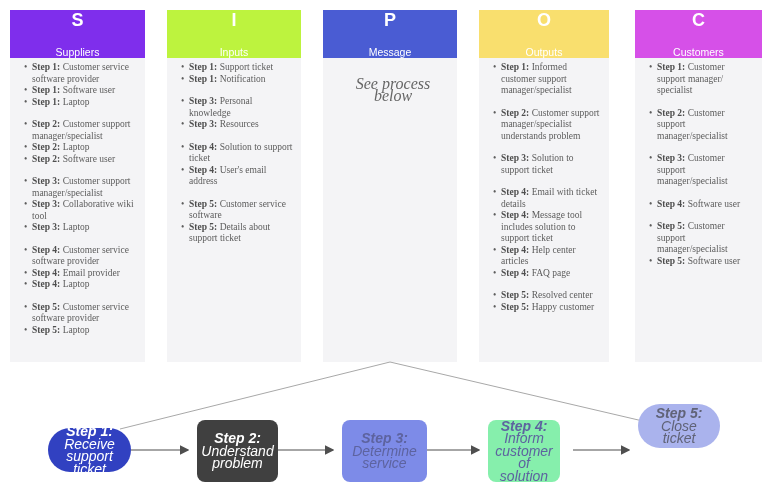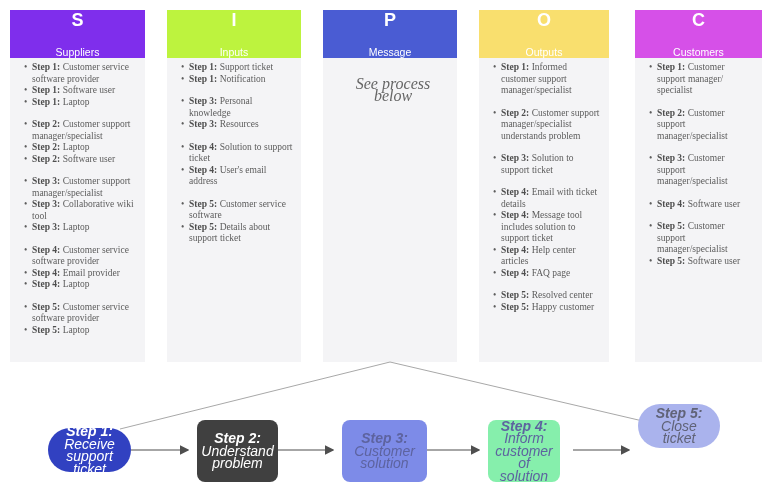--- a/index.html
+++ b/index.html
@@ -181,21 +181,21 @@
   </svg>
 
   <div id="flow-root">
       <div class="flow-node" style="left: 48px; top: 428px; width: 83px; height: 44px; border-radius: 22px; background: rgb(49, 65, 193); color: rgb(255, 255, 255);">
         <div><span class="step">Step 1:</span> <span>Receive support ticket</span></div>
       </div>
       <div class="flow-node" style="left: 197px; top: 420px; width: 81px; height: 62px; border-radius: 8px; background: #404040; color: rgb(255, 255, 255);">
         <div><span class="step">Step 2:</span> <span>Understand problem</span></div>
       </div>
       <div class="flow-node" style="left: 342px; top: 420px; width: 85px; height: 62px; border-radius: 8px; background: rgb(125, 139, 232); color: rgb(93, 99, 159);">
-        <div><span class="step">Step 3:</span> <span>Customer solution</span></div>
+        <div><span class="step">Step 3:</span> <span>Determine service</span></div>
       </div>
       <div class="flow-node" style="left: 488px; top: 420px; width: 72px; height: 62px; border-radius: 8px; background: #86efac; color: rgb(93, 99, 159);">
         <div><span class="step">Step 4:</span> <span>Inform customer of solution</span></div>
       </div>
       <div class="flow-node" style="left: 638px; top: 404px; width: 82px; height: 44px; border-radius: 22px; background: rgb(170, 179, 237); color: rgb(96, 99, 119);">
         <div><span class="step">Step 5:</span> <span>Close ticket</span></div>
       </div>
     </div>
 
 </div>

